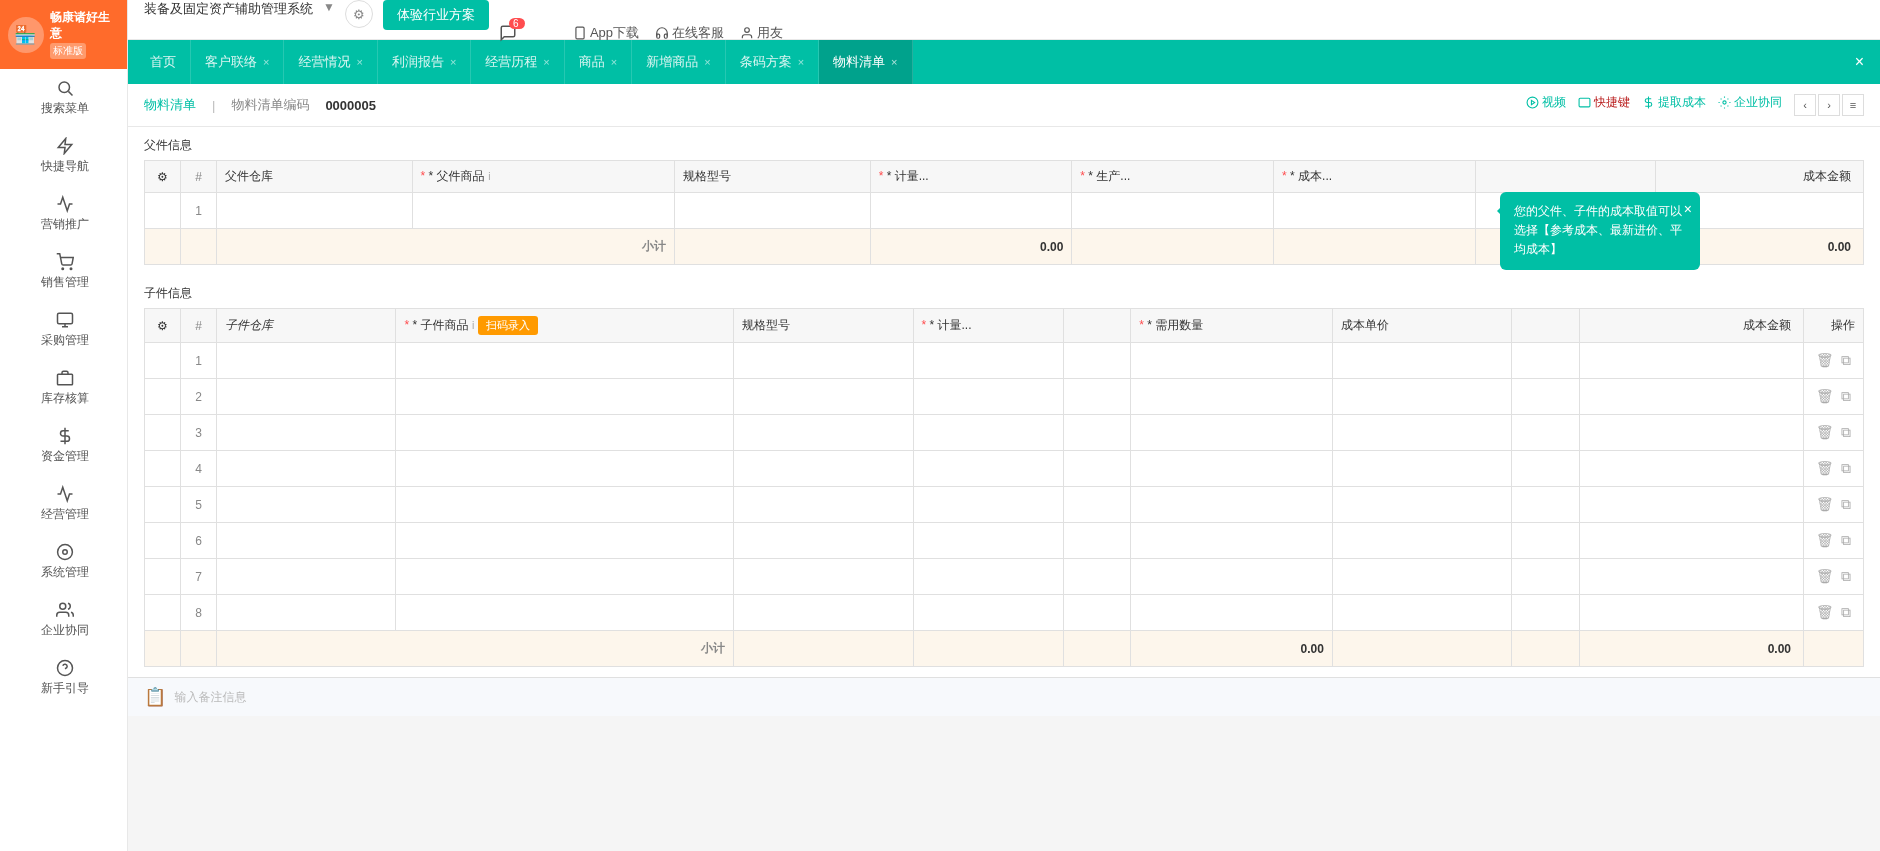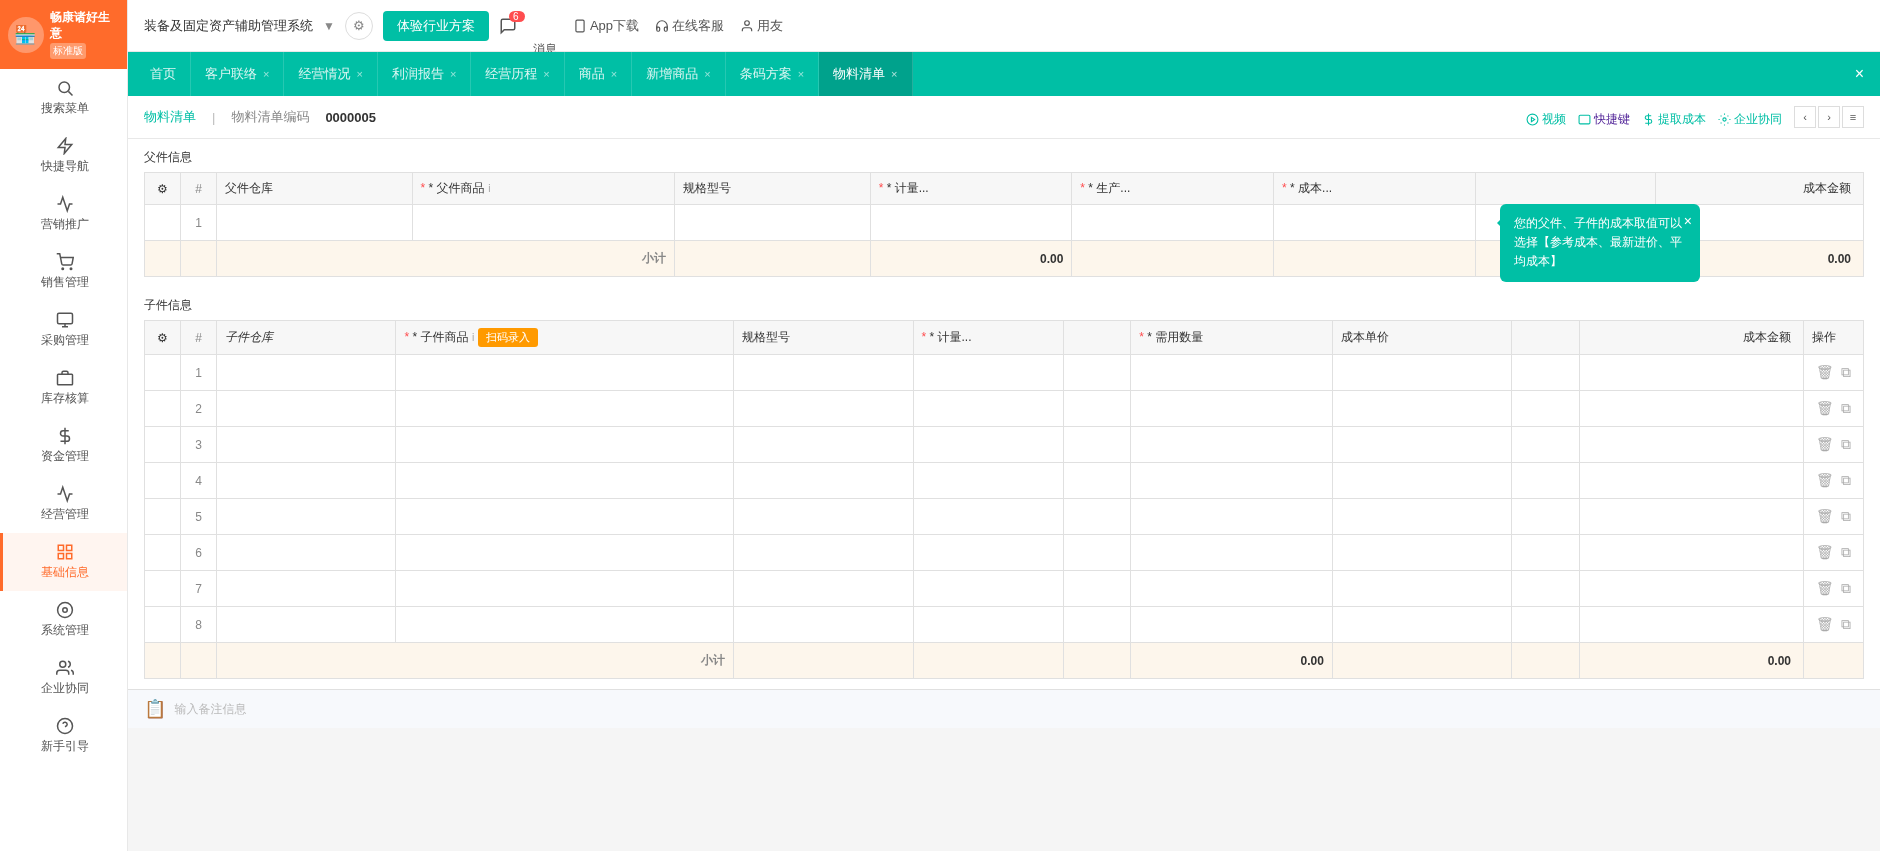--- a/index.html
+++ b/index.html
@@ -12,42 +12,42 @@
     .sidebar-logo-text { font-size: 12px; font-weight: bold; line-height: 1.3; }
     .sidebar-logo-sub { font-size: 10px; background: #ff9a6c; border-radius: 3px; padding: 1px 3px; margin-top: 2px; display: inline-block; }
     .sidebar-item { display: flex; flex-direction: column; align-items: center; padding: 10px 4px; cursor: pointer; color: #555; font-size: 12px; gap: 3px; border-left: 3px solid transparent; }
     .sidebar-item.active { background: #fff5f0; color: #ff6b2b; border-left: 3px solid #ff6b2b; }
     .sidebar-item svg { width: 18px; height: 18px; }
 
     
     .main { flex: 1; display: flex; flex-direction: column; overflow: hidden; }
 
     
-    .topbar { height: 52px; background: #fff; display: flex; align-items: center; padding: 0 16px; border-bottom: 1px solid #e8e8e8; gap: 10px; }
+    .topbar { height: 40px; background: #fff; display: flex; align-items: flex-start; padding: 0 16px; border-bottom: 1px solid #e8e8e8; gap: 10px; }
     .topbar-btn { background: #00bfa5; color: #fff; border: none; border-radius: 4px; padding: 6px 14px; cursor: pointer; font-size: 13px; }
     .topbar-actions { display: flex; align-items: center; gap: 16px; color: #555; font-size: 13px; }
     .topbar-badge { position: relative; }
     .badge-num { position: absolute; top: -6px; right: -8px; background: #ff4d4f; color: #fff; border-radius: 10px; font-size: 10px; padding: 0 4px; min-width: 16px; text-align: center; }
     .topbar-actions span { cursor: pointer; display: flex; align-items: center; gap: 3px; }
     .settings-icon { width: 28px; height: 28px; border-radius: 50%; border: 1px solid #ddd; display: flex; align-items: center; justify-content: center; cursor: pointer; color: #888; }
 
     
     .nav-tabs { background: #00bfa5; display: flex; align-items: center; height: 44px; padding: 0 8px; overflow: hidden; }
     .nav-tab { color: rgba(255,255,255,0.85); padding: 0 14px; height: 44px; display: flex; align-items: center; cursor: pointer; font-size: 13px; gap: 4px; white-space: nowrap; border-right: 1px solid rgba(255,255,255,0.15); }
     .nav-tab.active { background: rgba(0,0,0,0.15); color: #fff; }
     .nav-tab-close { font-size: 11px; opacity: 0.7; margin-left: 2px; }
     .nav-close-btn { margin-left: auto; color: #fff; cursor: pointer; padding: 0 8px; font-size: 16px; }
 
     
     .content { flex: 1; background: #f5f5f5; overflow-y: auto; padding: 0; }
     .content-inner { background: #fff; margin: 0; }
 
     
     .page-header { display: flex; align-items: center; padding: 10px 16px; border-bottom: 1px solid #e8e8e8; background: #fff; gap: 16px; }
-    .page-header-actions { margin-left: auto; display: flex; align-items: flex-end; gap: 12px; font-size: 12px; color: #555; }
+    .page-header-actions { margin-left: auto; display: flex; align-items: flex-start; gap: 12px; font-size: 12px; color: #555; }
     .page-header-actions span { cursor: pointer; display: flex; align-items: center; gap: 3px; }
 
     
     .section-title { padding: 10px 16px 6px; font-size: 12px; font-weight: normal; color: #333; }
 
     
     .table-wrap { padding: 0 16px 10px; }
     table { width: 100%; border-collapse: collapse; font-size: 12px; }
     table th { background: #f7f7f7; border: 1px solid #e0e0e0; padding: 7px 8px; color: #333; font-weight: normal; text-align: left; white-space: nowrap; }
     table td { border: 1px solid #e0e0e0; padding: 6px 8px; color: #333; height: 36px; }
@@ -132,29 +132,20 @@
         <line x1="12" y1="1" x2="12" y2="23"></line>
         <path d="M17 5H9.5a3.5 3.5 0 0 0 0 7h5a3.5 3.5 0 0 1 0 7H6"></path>
       </svg>
     <span>资金管理</span>
   </div>
   <div class="sidebar-item">
     <svg viewBox="0 0 24 24" fill="none" stroke="currentColor" stroke-width="2">
         <polyline points="22 12 18 12 15 21 9 3 6 12 2 12"></polyline>
       </svg>
     <span>经营管理</span>
-  </div>
-  <div class="sidebar-item active">
-    <svg viewBox="0 0 24 24" fill="none" stroke="#ff6b2b" stroke-width="2">
-        <rect x="3" y="3" width="7" height="7"></rect>
-        <rect x="14" y="3" width="7" height="7"></rect>
-        <rect x="3" y="14" width="7" height="7"></rect>
-        <rect x="14" y="14" width="7" height="7"></rect>
-      </svg>
-    <span style="color:#ff6b2b;">基础信息</span>
   </div>
   <div class="sidebar-item">
     <svg viewBox="0 0 24 24" fill="none" stroke="currentColor" stroke-width="2">
         <circle cx="12" cy="12" r="3"></circle>
         <path d="M19.07 4.93A10 10 0 0 0 4.93 19.07M19.07 4.93A10 10 0 0 1 4.93 19.07"></path>
       </svg>
     <span>系统管理</span>
   </div>
   <div class="sidebar-item">
     <svg viewBox="0 0 24 24" fill="none" stroke="currentColor" stroke-width="2">
@@ -268,21 +259,21 @@
                 <circle cx="12" cy="12" r="10"></circle>
                 <polygon points="10 8 16 12 10 16 10 8"></polygon>
               </svg>
             <span style="color:#00bfa5;">视频</span>
           </span>
           <span>
             <svg width="13" height="13" viewBox="0 0 24 24" fill="none" stroke="#00bfa5" stroke-width="2">
                 <rect x="2" y="4" width="20" height="16" rx="2"></rect>
                 <path d="M8 12h.01M12 12h.01M16 12h.01"></path>
               </svg>
-            <span style="color:#4c1d95;">快捷键</span>
+            <span style="color:#b91c1c;">快捷键</span>
           </span>
           <span>
             <svg width="13" height="13" viewBox="0 0 24 24" fill="none" stroke="#00bfa5" stroke-width="2">
                 <line x1="12" y1="1" x2="12" y2="23"></line>
                 <path d="M17 5H9.5a3.5 3.5 0 0 0 0 7h5a3.5 3.5 0 0 1 0 7H6"></path>
               </svg>
             <span style="color:#00bfa5;">提取成本</span>
           </span>
           <span>
             <svg width="13" height="13" viewBox="0 0 24 24" fill="none" stroke="#00bfa5" stroke-width="2">
@@ -367,21 +358,21 @@
                 <span class="th-required">*</span> <span>* 子件商品</span> <span style="color:#aaa;font-size:11px;">ℹ</span>
                 <button class="scan-btn">扫码录入</button>
               </th>
               <th style="min-width:80px;"><span>规格型号</span></th>
               <th style="min-width:60px;"><span class="th-required">*</span> <span>* 计量...</span></th>
               <th style="min-width:30px;"></th>
               <th style="min-width:90px;"><span class="th-required">*</span> <span>* 需用数量</span></th>
               <th style="min-width:80px;"><span>成本单价</span></th>
               <th style="min-width:30px;"></th>
               <th style="min-width:100px;text-align:right;padding-right:12px;"><span>成本金额</span></th>
-              <th style="width:60px;text-align:left;"><span>操作</span></th>
+              <th style="width:60px;text-align:right;"><span>操作</span></th>
             </tr>
           </thead>
           <tbody>
             <tr>
               <td style="text-align:center;color:#bbb;"></td>
               <td style="text-align:center;color:#888;">1</td>
               <td></td>
               <td></td>
               <td></td>
               <td></td>

